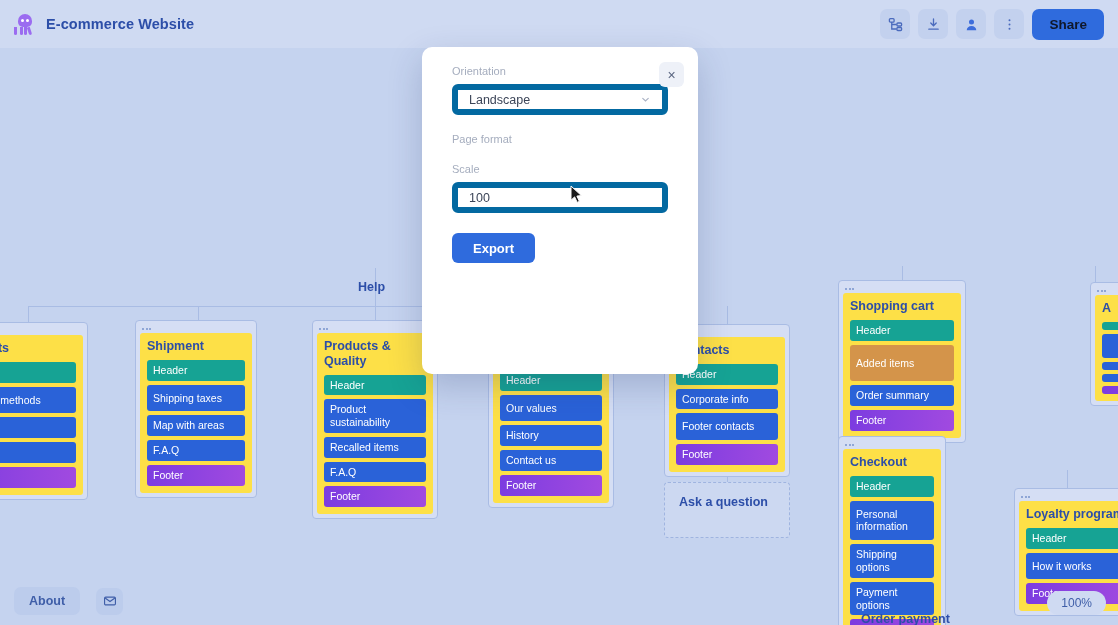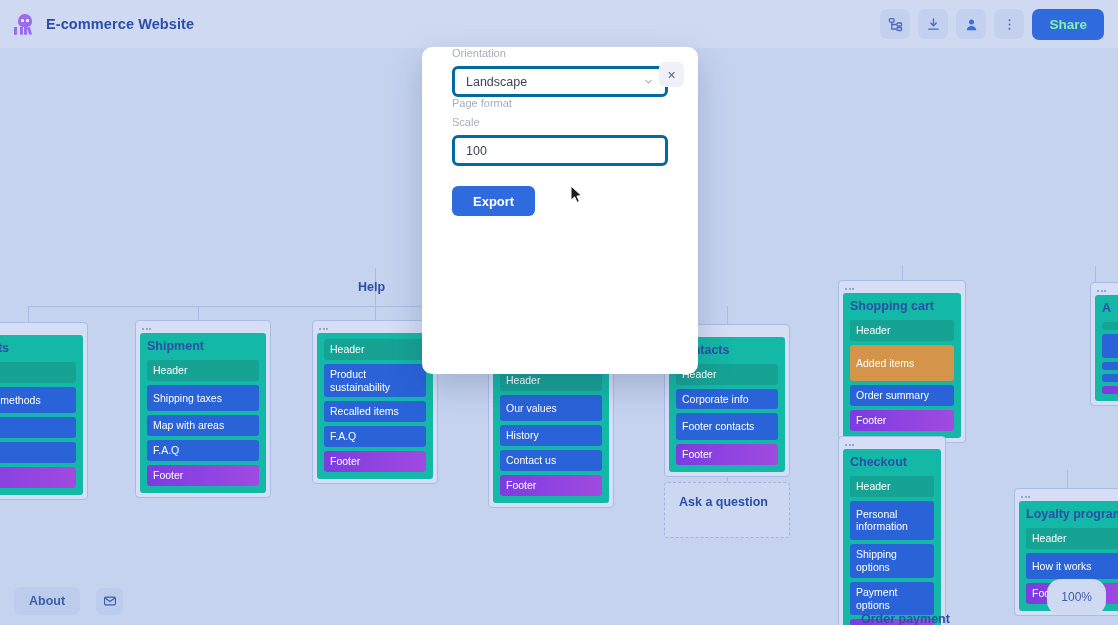--- a/index.html
+++ b/index.html
@@ -55,21 +55,21 @@
   }
   .tb-icon {
     width: 30px; height: 30px; border-radius: 7px;
     background: #c3d1ee;
     display: flex; align-items: center; justify-content: center;
     color: #4b6bbd;
   }
   .tb-icon.accent { color: #3d6ddb; }
   #share-btn {
     height: 31px; padding: 0 17px; border-radius: 7px;
-    background: #2f6bdd; color: #86efac;
+    background: #2f6bdd; color: #0f172a;
     font-size: 13.5px; font-weight: bold;
     display: flex; align-items: center; justify-content: center;
     border: none; cursor: pointer;
     font-family: "Liberation Sans", sans-serif;
   }
 
   
   #canvas { position: absolute; inset: 0; }
   .conn { position: absolute; background: #a9bce4; }
   .conn.h { height: 1px; }
@@ -88,21 +88,21 @@
     padding: 4px;
   }
   .card .grip {
     height: 8px; display: flex; align-items: center; gap: 1.5px;
     padding-left: 2px;
   }
   .card .grip i {
     width: 2px; height: 2px; background: #8fa6d6; display: block;
   }
   .card-inner {
-    background: #14b8a6;
+    background: #fde047;
     border-radius: 3px;
     padding: 6px 7px 7px;
   }
   .card-title {
     font-size: 12.5px; font-weight: bold; color: #2c4ea8;
     line-height: 1.18; margin-bottom: 6px;
   }
   .row {
     border-radius: 3px; color: #ffffff;
     font-size: 10.5px; line-height: 1.22;
@@ -143,21 +143,21 @@
     font-family: "Liberation Sans", sans-serif;
   }
   #mail-btn {
     width: 27px; height: 27px; border-radius: 7px;
     background: #bcccec; color: #3f5ea8;
     display: flex; align-items: center; justify-content: center;
     border: none; cursor: pointer;
   }
   #zoom-level {
     position: absolute; right: 12px; bottom: 10px;
-    padding: 11px 14px; border-radius: 14px;
+    padding: 5px 14px; border-radius: 14px;
     background: #cfdaf2; color: #3f5ea8;
     font-size: 12px;
     z-index: 25;
   }
 
   
   #modal {
     position: absolute;
     left: 422px; top: 47px;
     width: 276px; height: 327px;
@@ -174,26 +174,26 @@
     border: none; cursor: pointer;
     display: flex; align-items: center; justify-content: center;
     font-size: 14px; line-height: 1;
     font-family: "Liberation Sans", sans-serif;
   }
   #modal-title {
     padding-top: 31px;
     font-size: 16px; font-weight: bold; color: #202a3e;
     letter-spacing: .1px;
   }
-  .field { }
+  .field { margin-top: 18px; }
   .field-label {
     font-size: 11px; color: #a5adbe; margin-bottom: 7px;
   }
   .select-box, .text-box {
-    height: 31px; border: 3px solid #0369a1; border-radius: 6px;
+    height: 31px; border: 6px solid #0369a1; border-radius: 6px;
     background: #ffffff;
     display: flex; align-items: center;
     padding: 0 11px;
     font-size: 12.5px; color: #3c4558;
     width: 100%;
     font-family: "Liberation Sans", sans-serif;
   }
   .select-box { justify-content: space-between; cursor: pointer; }
   .select-box .chev { color: #aab2c4; display: flex; }
   .text-box { cursor: text; }
@@ -240,21 +240,21 @@
       <div class="card-inner">
         <div class="card-title">Payments</div>
         <div class="row teal">Header</div>
         <div class="row blue tall">Payment methods</div>
         <div class="row blue">Taxes</div>
         <div class="row blue">F.A.Q</div>
         <div class="row purple">Footer</div>
       </div>
     </div>
 
-    <div class="card" style="left:135px; top:320px; width:136px;">
+    <div class="card" style="left:135px; top:320px; width:122px;">
       <div class="grip">
           <i></i>
           <i></i>
           <i></i>
         </div>
       <div class="card-inner">
         <div class="card-title">Shipment</div>
         <div class="row teal">Header</div>
         <div class="row blue tall">Shipping taxes</div>
         <div class="row blue">Map with areas</div>
@@ -263,20 +263,21 @@
       </div>
     </div>
 
     <div class="card" style="left:312px; top:320px; width:126px;">
       <div class="grip">
           <i></i>
           <i></i>
           <i></i>
         </div>
       <div class="card-inner">
+        <div class="card-title">Products &amp; Quality</div>
         <div class="row teal">Header</div>
         <div class="row blue">Product sustainability</div>
         <div class="row blue">Recalled items</div>
         <div class="row blue">F.A.Q</div>
         <div class="row purple">Footer</div>
       </div>
     </div>
 
     <div class="card" style="left:488px; top:330px; width:126px;">
       <div class="grip">

